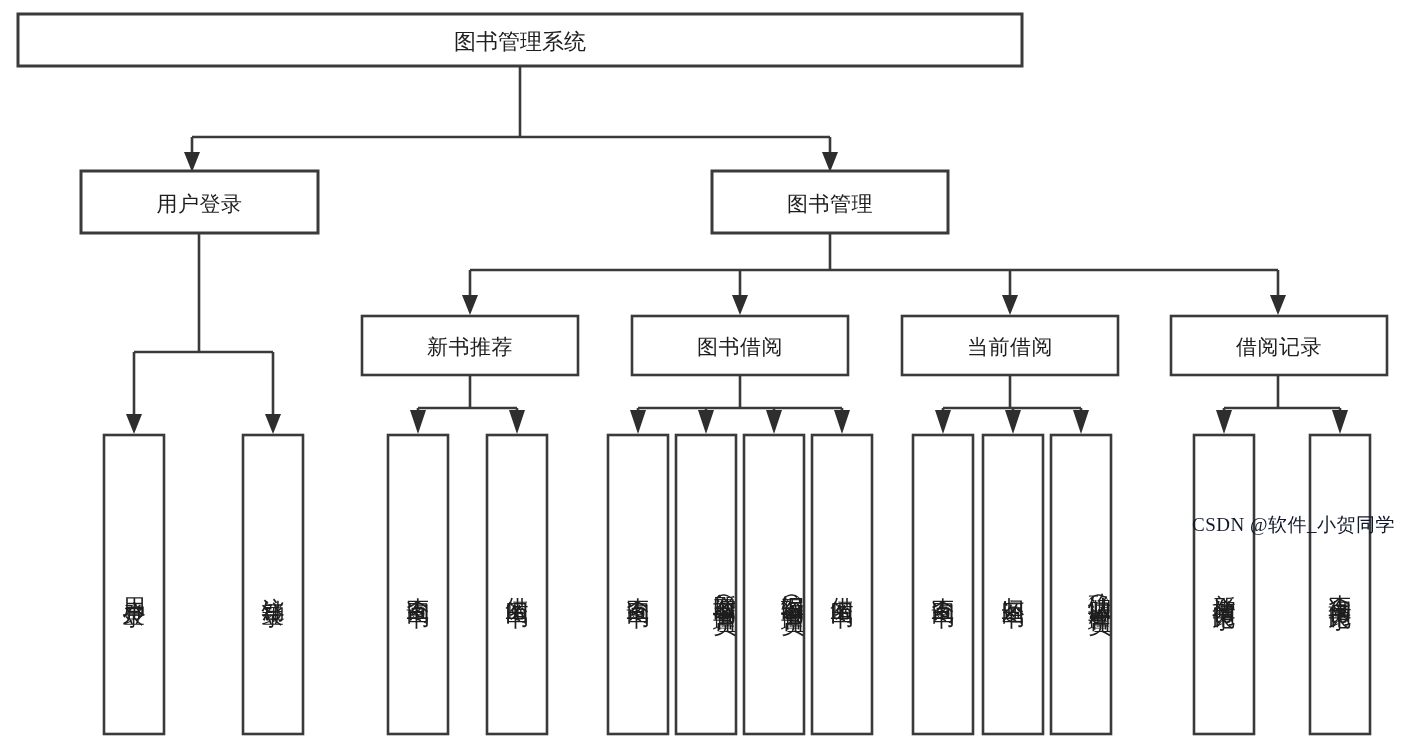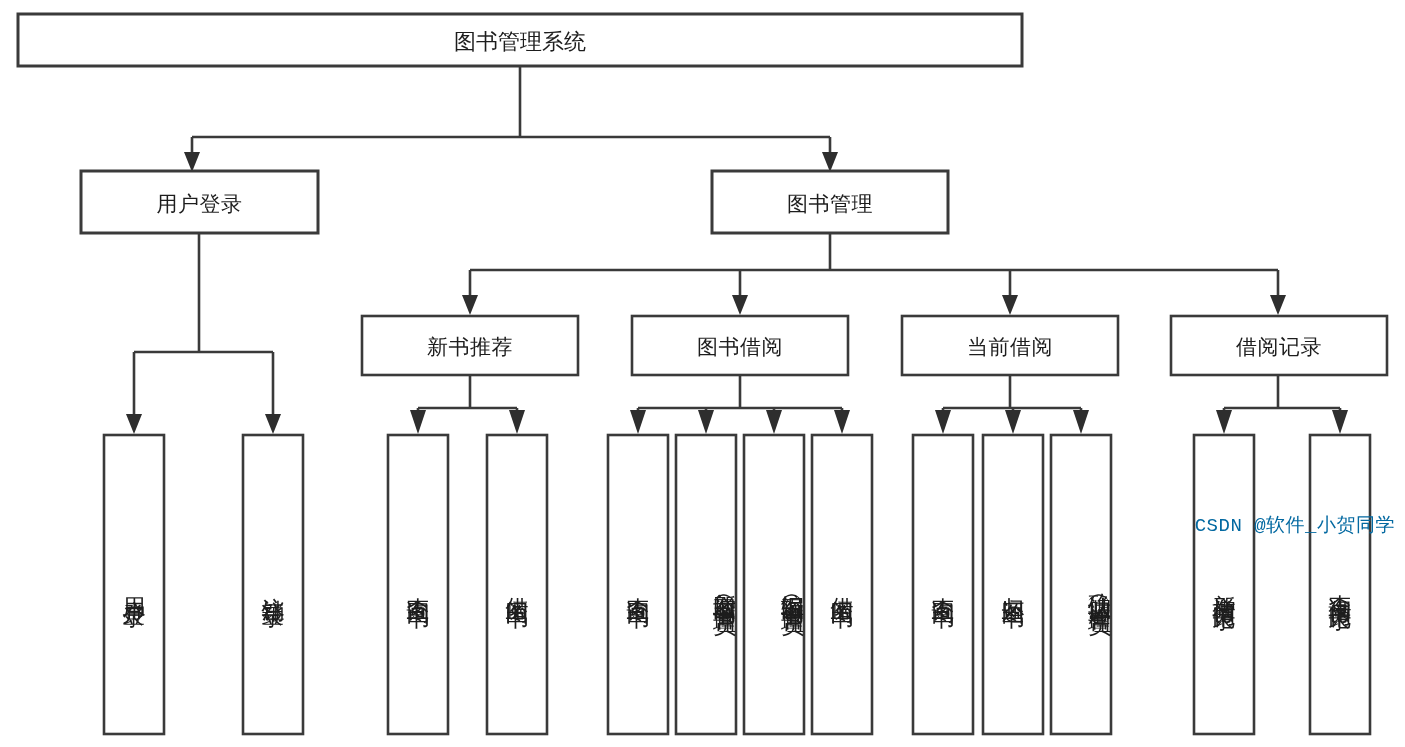--- a/index.html
+++ b/index.html
@@ -73,23 +73,23 @@
     text-align: center;
     display: flex;
     align-items: center;
     justify-content: center;
     pointer-events: none;
   }
   .watermark {
     position: absolute;
     right: 10px;
     bottom: 4px;
-    font-family: Liberation Mono, monospace;
+    font-family: Liberation Serif, serif;
     font-size: 19px;
-    color: #0369a1;
+    color: #0f172a;
     white-space: nowrap;
     letter-spacing: 0.5px;
   }
 </style>
 </head>
 <body>
 
 <div id="diagram-root">
 
   <svg class="flow" viewBox="0 0 1405 747">

